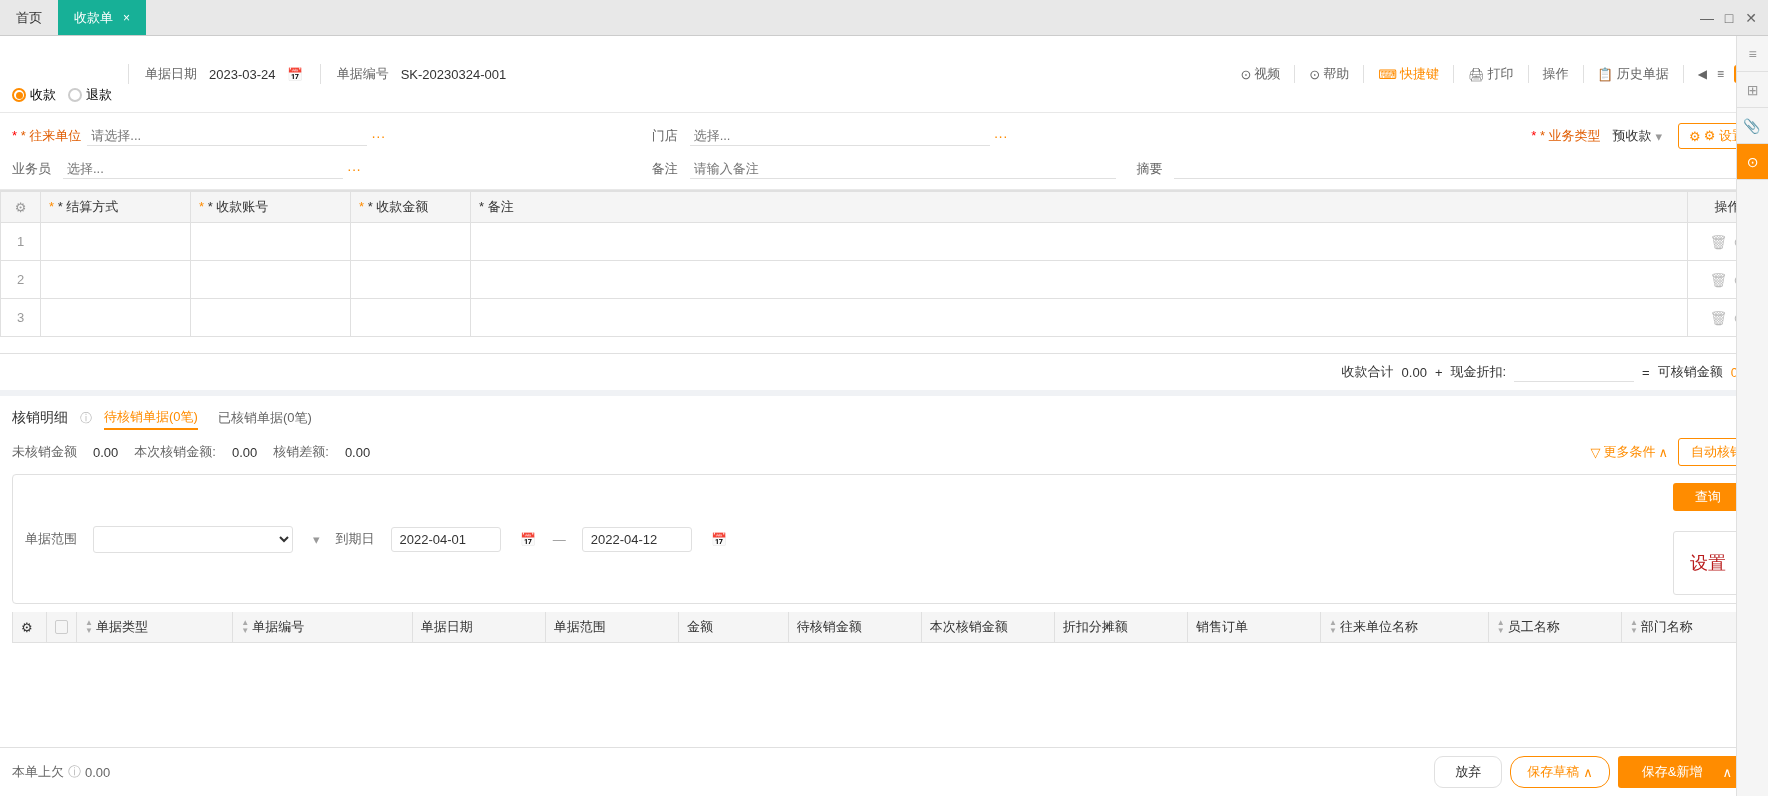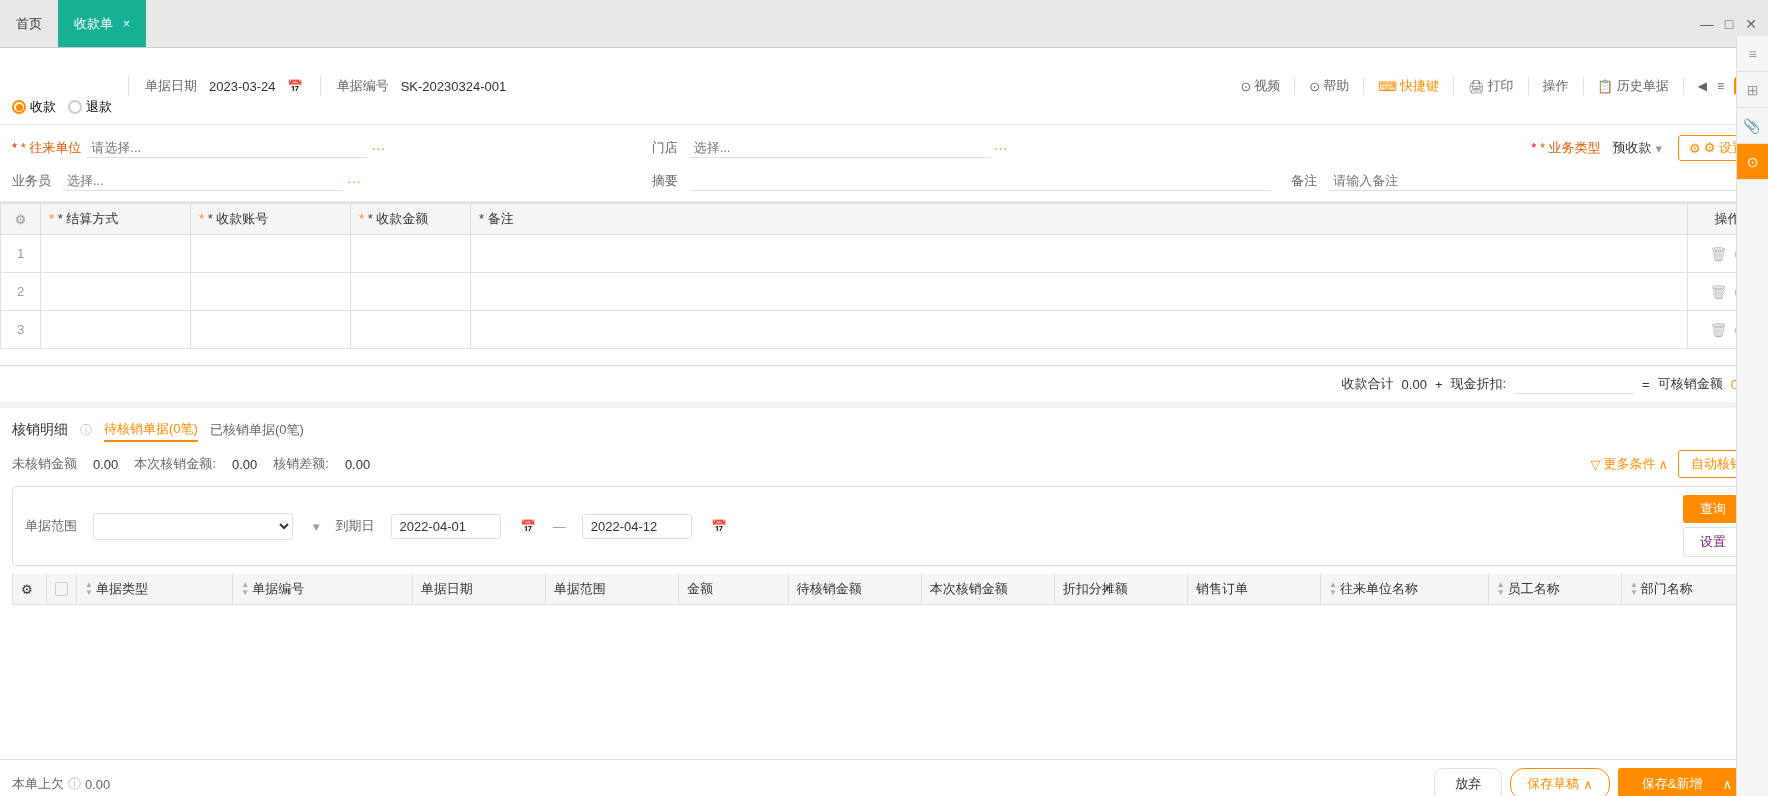--- a/index.html
+++ b/index.html
@@ -1,20 +1,20 @@
 <!DOCTYPE html>
 <html><head>
   <meta charset="utf-8">
   <style>
     * { box-sizing: border-box; margin: 0; padding: 0; font-family: 'Microsoft YaHei', Arial, sans-serif; font-size: 13px; }
     body { background: #f0f2f5; overflow: hidden; width: 1768px; height: 796px; }
 
     
     .tab-bar {
-      display: flex; align-items: center; background: #e8e8e8; height: 48px;
+      display: flex; align-items: center; background: #e8e8e8; height: 36px;
       border-bottom: 1px solid #ccc;
     }
     .tab-home {
       padding: 0 16px; height: 100%; display: flex; align-items: center;
       background: #e8e8e8; color: #333; cursor: pointer; font-size: 13px;
     }
     .tab-active {
       padding: 0 16px; height: 100%; display: flex; align-items: center; gap: 6px;
       background: #17b097; color: #fff; cursor: pointer; font-size: 13px;
     }
@@ -124,24 +124,24 @@
       border: 1px solid #e0e0e0; border-radius: 3px; padding: 4px 8px;
       background: #fff; color: #333; outline: none; width: 110px; font-size: 13px;
     }
     .cal-icon { color: #999; cursor: pointer; margin-left: 4px; }
     .dash { color: #999; }
     .query-btn {
       background: #ff8c00; color: #fff; border: none; padding: 5px 16px;
       border-radius: 3px; cursor: pointer; font-size: 13px;
     }
     .settings-btn {
-      background: #fff; border: 1px solid #e0e0e0; color: #701a75; padding: 5px 16px;
-      border-radius: 3px; cursor: pointer; font-size: 13px;
-    }
-    .filter-actions { display: flex; flex-direction: column; gap: 4px; margin-left: auto; }
+      background: #fff; border: 1px solid #e0e0e0; color: #b91c1c; padding: 19px 16px;
+      border-radius: 3px; cursor: pointer; font-size: 18px;
+    }
+    .filter-actions { display: flex; flex-direction: column; gap: 20px; margin-left: auto; }
 
     
     .bottom-table-header {
       display: flex; background: #f5f5f5; border: 1px solid #e0e0e0;
       border-top: none;
     }
     .bth-cell {
       padding: 6px 8px; border-right: 1px solid #e0e0e0;
       white-space: nowrap; color: #333; font-size: 12px;
       display: flex; align-items: center; gap: 3px;
@@ -289,28 +289,28 @@
         </div>
       </div>
       <div class="form-row">
 
         <div class="form-field" style="flex:2;">
           <span class="form-field-label plain">业务员</span>
           <input class="form-input" style="max-width: 280px; margin-left: 6px;" placeholder="选择...">
           <span class="dots-btn">···</span>
         </div>
 
+        <div class="form-field" style="flex:1.5; padding-left:20px;">
+          <span class="form-field-label plain">备注</span>
+          <input class="form-input" style="margin-left: 6px;" placeholder="请输入备注">
+        </div>
+
         <div class="form-field" style="flex:2; padding-left:20px;">
           <span class="form-field-label plain">摘要</span>
           <input class="form-input" style="margin-left: 6px;">
-        </div>
-
-        <div class="form-field" style="flex:1.5; padding-left:20px;">
-          <span class="form-field-label plain">备注</span>
-          <input class="form-input" style="margin-left: 6px;" placeholder="请输入备注">
         </div>
       </div>
     </div>
 
     <div class="table-section">
       <table class="data-table">
         <thead>
           <tr>
             <th class="col-num">
               <span class="gear-icon">⚙</span>
@@ -386,21 +386,21 @@
       <span>=</span>
       <span>可核销金额</span>
       <span class="summary-highlight">0.00</span>
     </div>
 
     <div class="hx-section">
       <div class="hx-header">
         <span class="hx-title">核销明细</span>
         <span class="hx-info-icon">ⓘ</span>
         <span class="hx-tab">待核销单据(0笔)</span>
-        <span class="hx-tab-inactive" style="">已核销单据(0笔)</span>
+        <span class="hx-tab-inactive" style="margin-left:8px;">已核销单据(0笔)</span>
       </div>
 
       <div class="hx-stats">
         <span>未核销金额</span>
         <span class="hx-stat-val">0.00</span>
         <span>本次核销金额:</span>
         <span class="hx-stat-val">0.00</span>
         <span>核销差额:</span>
         <span class="hx-stat-val">0.00</span>
         <div style="margin-left:auto; display:flex; align-items:center; gap:10px;">

